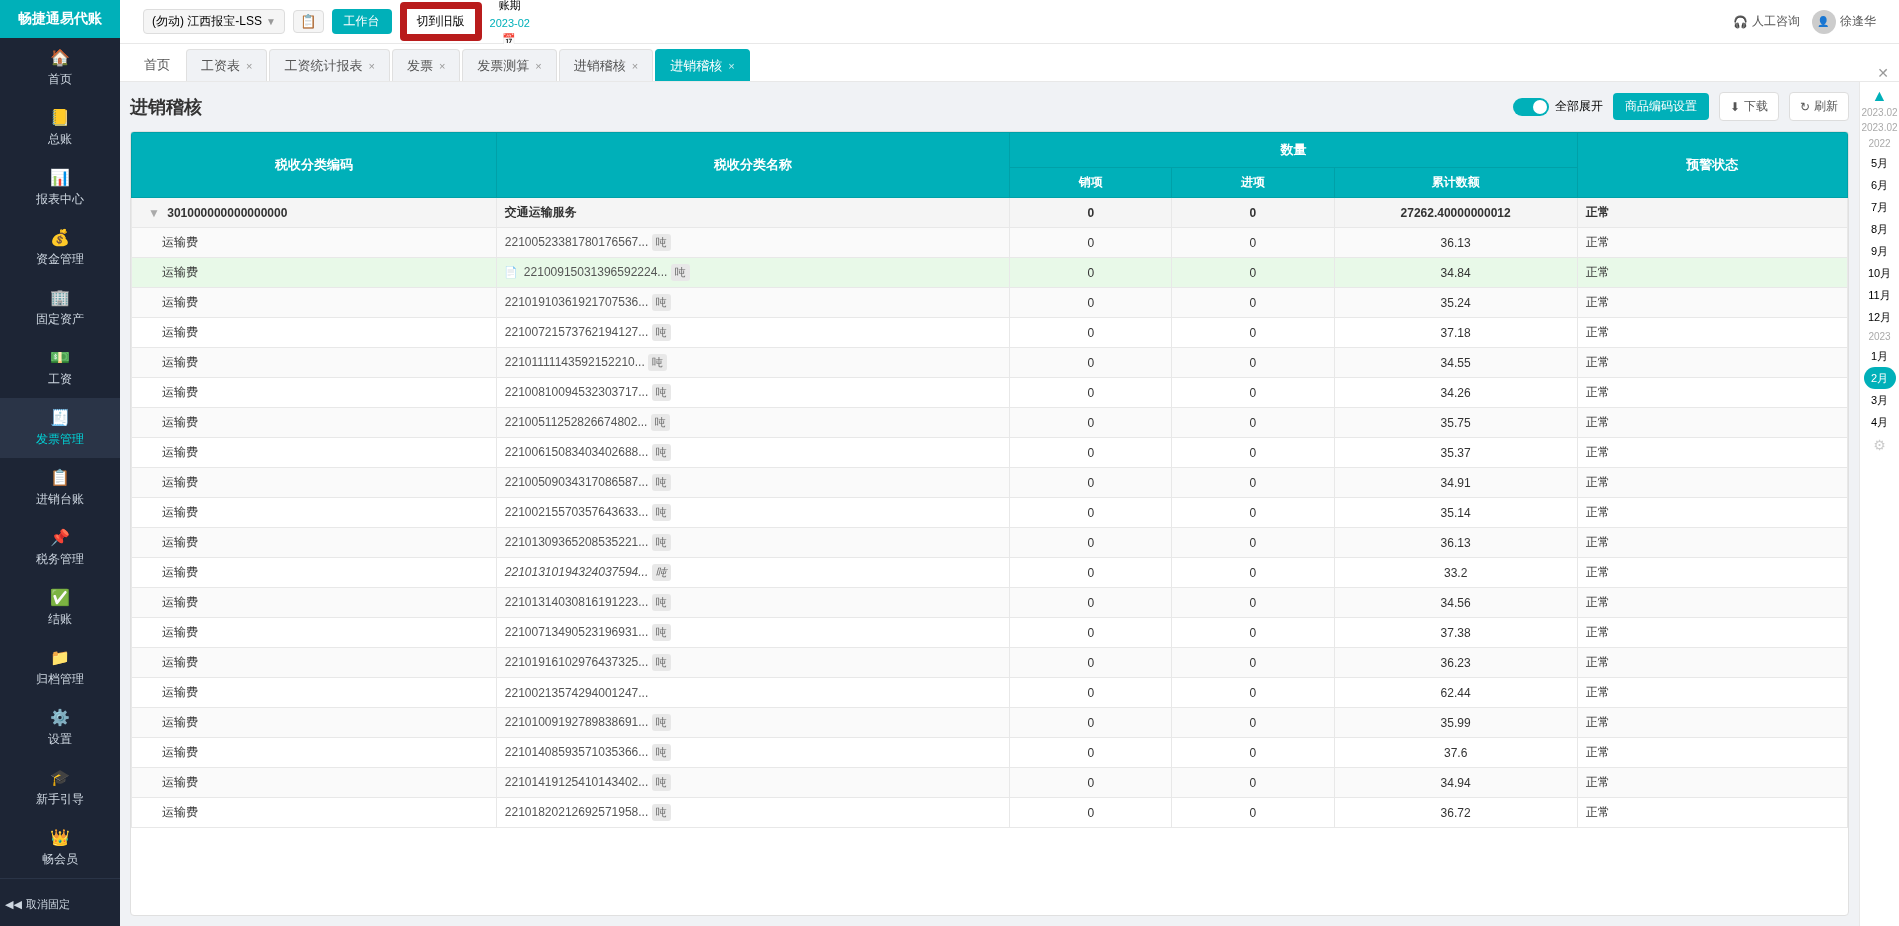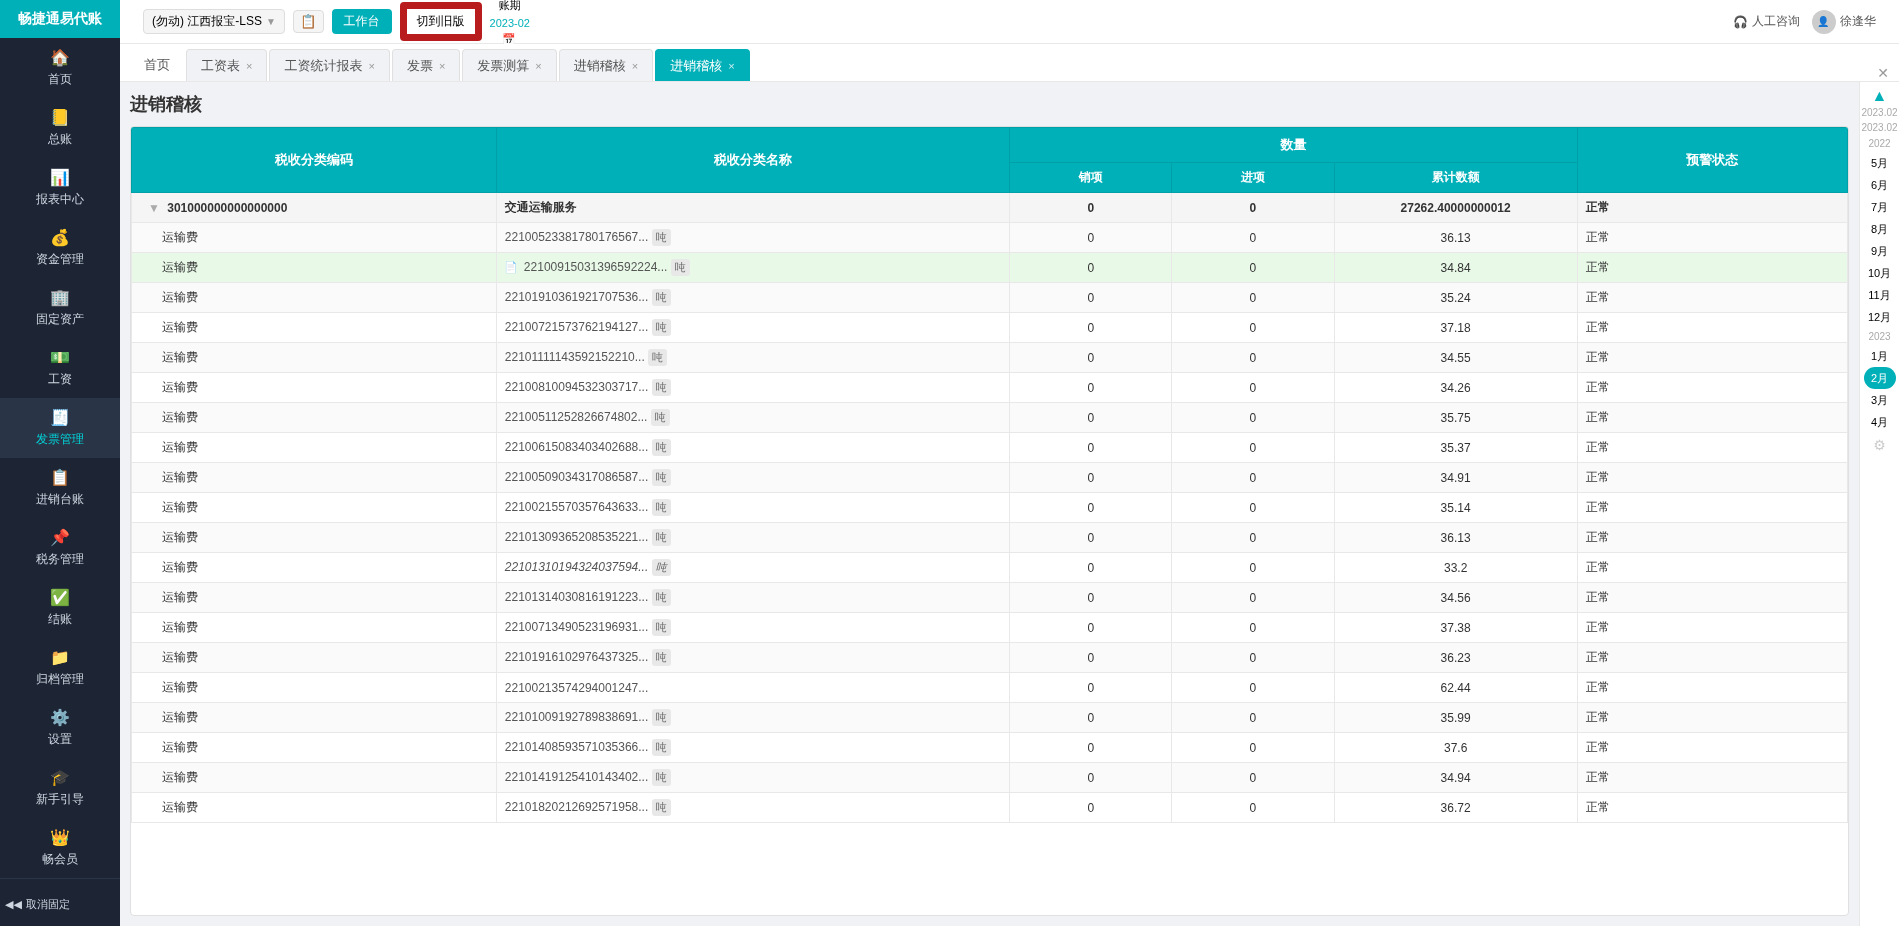--- a/index.html
+++ b/index.html
@@ -200,20 +200,35 @@
       <span class="close-x">×</span>
     </div>
     <div style="margin-left: auto; display:flex; align-items:center; cursor:pointer; color:#999; font-size:14px;">✕</div>
   </div>
 
   <div class="content">
     <div class="content-main">
 
       <div class="page-header">
         <h2 class="page-title">进销稽核</h2>
+        <div class="page-actions">
+          <div class="toggle-all">
+            <div class="toggle-switch"></div>
+            <span>全部展开</span>
+          </div>
+          <button class="btn-green">商品编码设置</button>
+          <button class="btn-outline">
+            <span>⬇</span>
+            <span>下载</span>
+          </button>
+          <button class="btn-outline">
+            <span>↻</span>
+            <span>刷新</span>
+          </button>
+        </div>
       </div>
 
       <div class="table-container">
         <table>
           <thead>
             <tr>
               <th class="th-main" rowspan="2" style="width:270px;">税收分类编码</th>
               <th class="th-main" rowspan="2" style="width:380px;">税收分类名称</th>
               <th class="th-main" colspan="3">数量</th>
               <th class="th-main" rowspan="2" style="width:200px;">预警状态</th>

